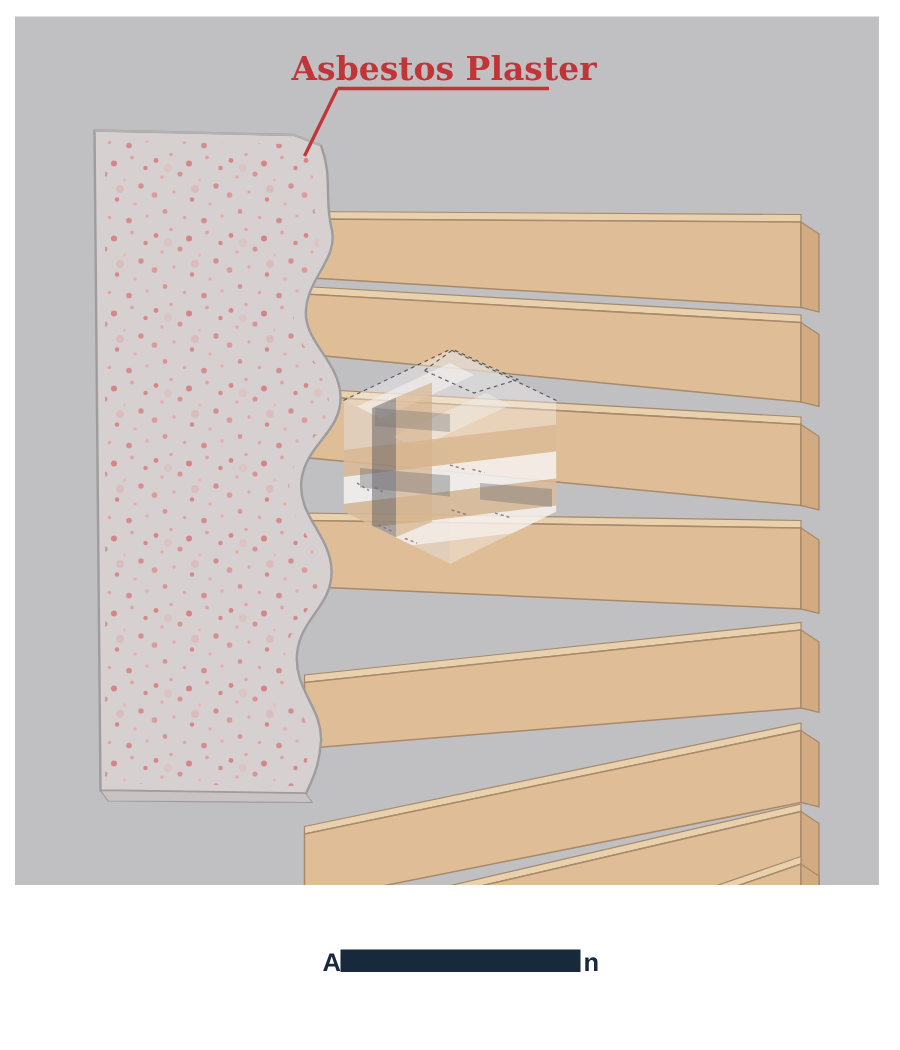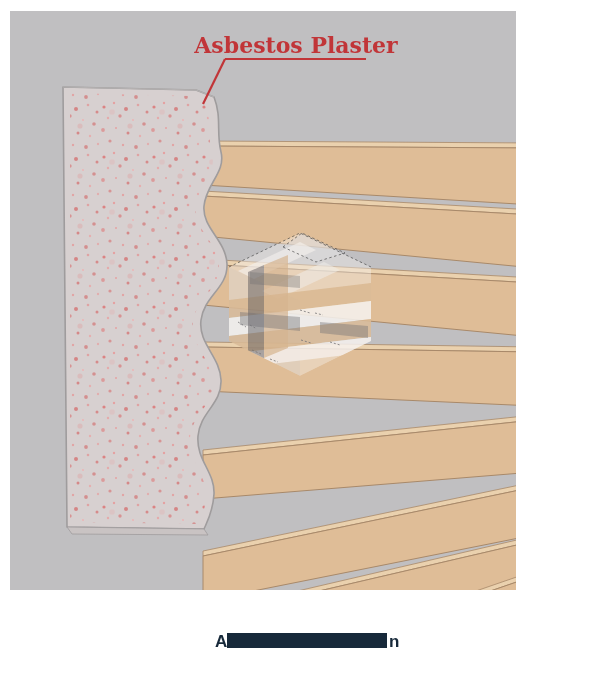--- a/index.html
+++ b/index.html
@@ -2,21 +2,21 @@
 <html style="--page-bg: #ffffff; --panel-bg: #c0bfc1; --plaster-base: #d7d0d0; --plaster-band: #dcd6d5; --plaster-outline: #9f9c9d; --plaster-lip: #c9c3c3; --lath-face: #dfbd97; --lath-top: #ead1ae; --lath-cap: #d3ab82; --lath-outline: #a8896a; --label-red: #c13538; --caption-color: #17293a; --caption-bar: #17293a; --speckle-red: #d96060;"><head>
 <meta charset="utf-8">
 <style>
   :root{
     --page-bg:#ffffff; --panel-bg:#c0bfc1;
     --plaster-base:#d7d0d0; --plaster-band:#dcd6d5; --plaster-outline:#9f9c9d; --plaster-lip:#c9c3c3;
     --lath-face:#dfbd97; --lath-top:#ead1ae; --lath-cap:#d3ab82; --lath-outline:#a8896a;
     --label-red:#c13538; --caption-color:#17293a; --caption-bar:#17293a;
   }
   html,body{margin:0;padding:0;background:var(--page-bg);}
-  .stage{width:516px;height:700px;position:relative;background:var(--page-bg);overflow:hidden;}
+  .stage{width:586px;height:700px;position:relative;background:var(--page-bg);overflow:hidden;}
   svg{display:block;}
   .panel{fill:var(--panel-bg);}
   .lath-face{fill:var(--lath-face);stroke:var(--lath-outline);stroke-width:1;}
   .lath-top{fill:var(--lath-top);stroke:var(--lath-outline);stroke-width:.8;}
   .lath-cap{fill:var(--lath-cap);stroke:var(--lath-outline);stroke-width:.9;}
   .plaster-main{fill:var(--plaster-base);stroke:var(--plaster-outline);stroke-width:1.6;stroke-linejoin:round;}
   .plaster-lip{fill:var(--plaster-lip);stroke:var(--plaster-outline);stroke-width:.8;}
   .label-text{font-family:"DejaVu Serif",serif;font-weight:bold;font-size:22px;fill:var(--label-red);}
   .leader{stroke:var(--label-red);stroke-width:2.2;fill:none;}
   .caption-text{font-family:"Liberation Sans",sans-serif;font-weight:bold;font-size:17px;fill:var(--caption-color);}

